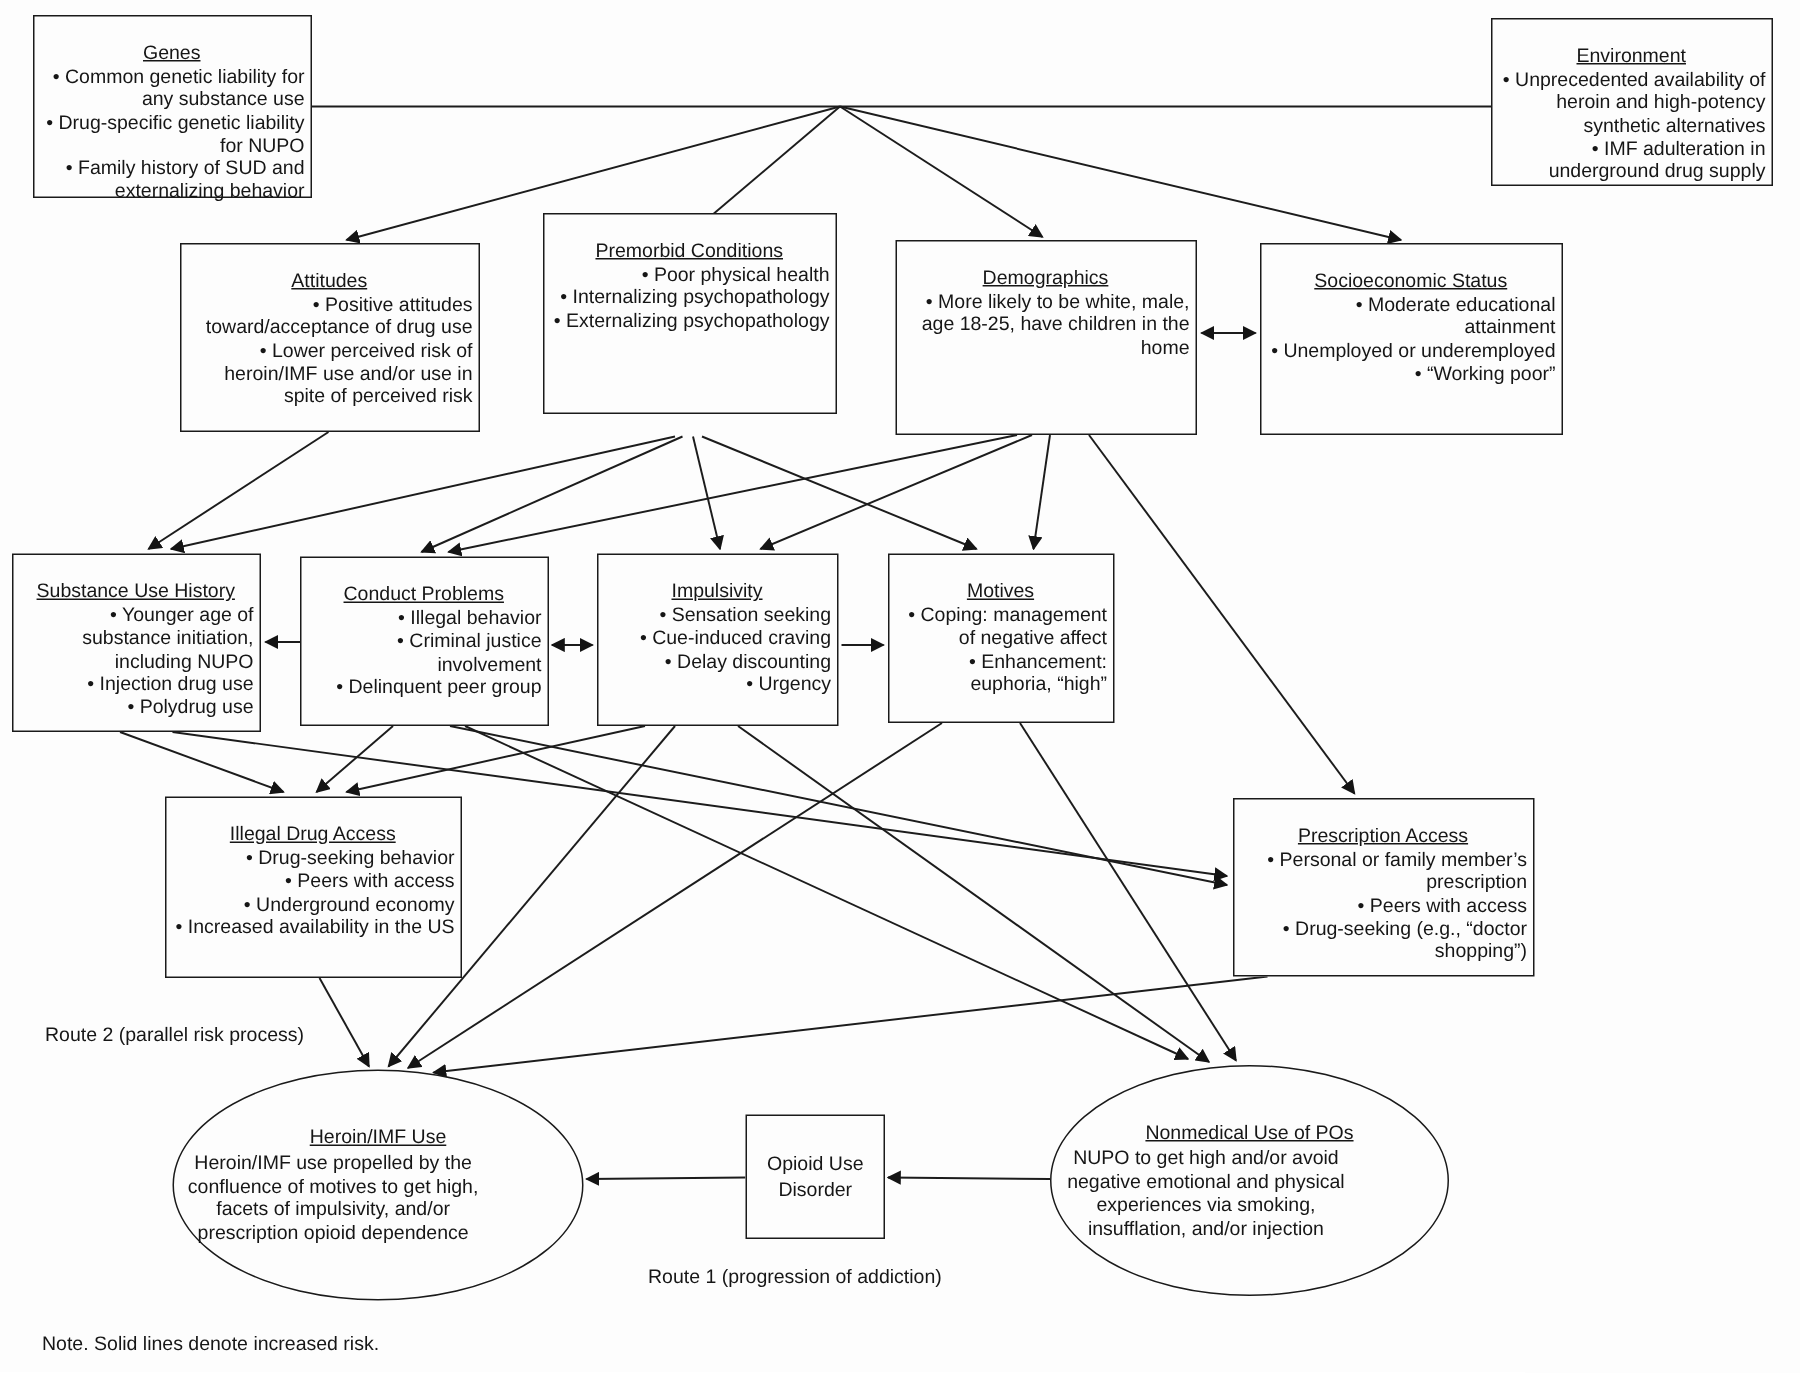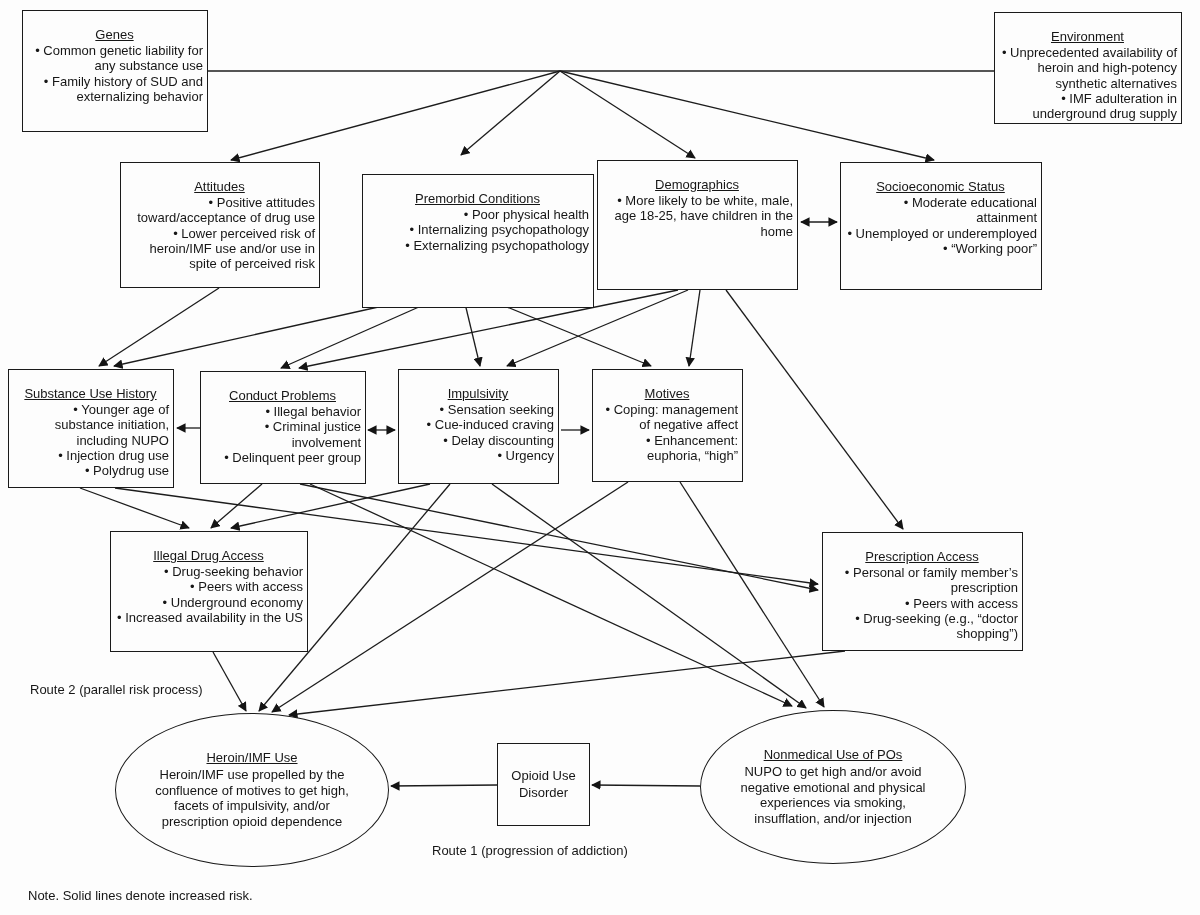--- a/index.html
+++ b/index.html
@@ -10,21 +10,21 @@
   #edges{position:absolute;left:0;top:0;z-index:0;}
   .box{
     position:absolute;background:#fdfdfd;border:1.6px solid #1a1a1a;
     padding:16px 4px 2px 3px;box-sizing:border-box;z-index:1;
     font-size:13px;line-height:1.17;
   }
   .t{text-align:center;text-decoration:underline;margin-bottom:1px;}
   .b{text-align:right;}
   .ellipse{
     position:absolute;background:#fdfdfd;border:1.6px solid #1a1a1a;border-radius:50%;
-    display:flex;flex-direction:column;align-items:center;justify-content:center;
+    display:flex;flex-direction:column;justify-content:center;
     box-sizing:border-box;z-index:1;font-size:13px;line-height:1.22;text-align:center;
   }
   .ellipse .body{width:78%;}
   .smallbox{
     position:absolute;background:#fdfdfd;border:1.6px solid #1a1a1a;box-sizing:border-box;
     display:flex;align-items:center;justify-content:center;text-align:center;
     z-index:1;font-size:13px;line-height:1.3;padding:4px;
   }
   .lbl{position:absolute;z-index:1;font-size:13px;}
 </style>
@@ -76,36 +76,37 @@
       <line x1="680" y1="482" x2="824" y2="707" marker-end="url(#arw)"></line>
 
       <line x1="700" y1="786" x2="592" y2="785" marker-end="url(#arw)"></line>
       <line x1="497" y1="785" x2="391" y2="786" marker-end="url(#arw)"></line>
     </g>
   </svg>
 
   <div class="box" style="left:22px;top:10px;width:186px;height:122px">
     <div class="t">Genes</div>
     <div class="b">• Common genetic liability for any substance use</div>
+    <div class="b">• Drug-specific genetic liability for NUPO</div>
     <div class="b">• Family history of SUD and externalizing behavior</div>
   </div>
 
   <div class="box" style="left:994px;top:12px;width:188px;height:112px">
     <div class="t">Environment</div>
     <div class="b">• Unprecedented availability of heroin and high-potency synthetic alternatives</div>
     <div class="b">• IMF adulteration in underground drug supply</div>
   </div>
 
   <div class="box" style="left:120px;top:162px;width:200px;height:126px">
     <div class="t">Attitudes</div>
     <div class="b">• Positive attitudes toward/acceptance of drug use</div>
     <div class="b">• Lower perceived risk of heroin/IMF use and/or use in spite of perceived risk</div>
   </div>
 
-  <div class="box" style="left:362px;top:174px;width:232px;height:134px">
+  <div class="box" style="left:362px;top:142px;width:196px;height:134px">
     <div class="t">Premorbid Conditions</div>
     <div class="b">• Poor physical health</div>
     <div class="b">• Internalizing psychopathology</div>
     <div class="b">• Externalizing psychopathology</div>
   </div>
 
   <div class="box" style="left:597px;top:160px;width:201px;height:130px">
     <div class="t">Demographics</div>
     <div class="b">• More likely to be white, male, age 18-25, have children in the home</div>
   </div>

